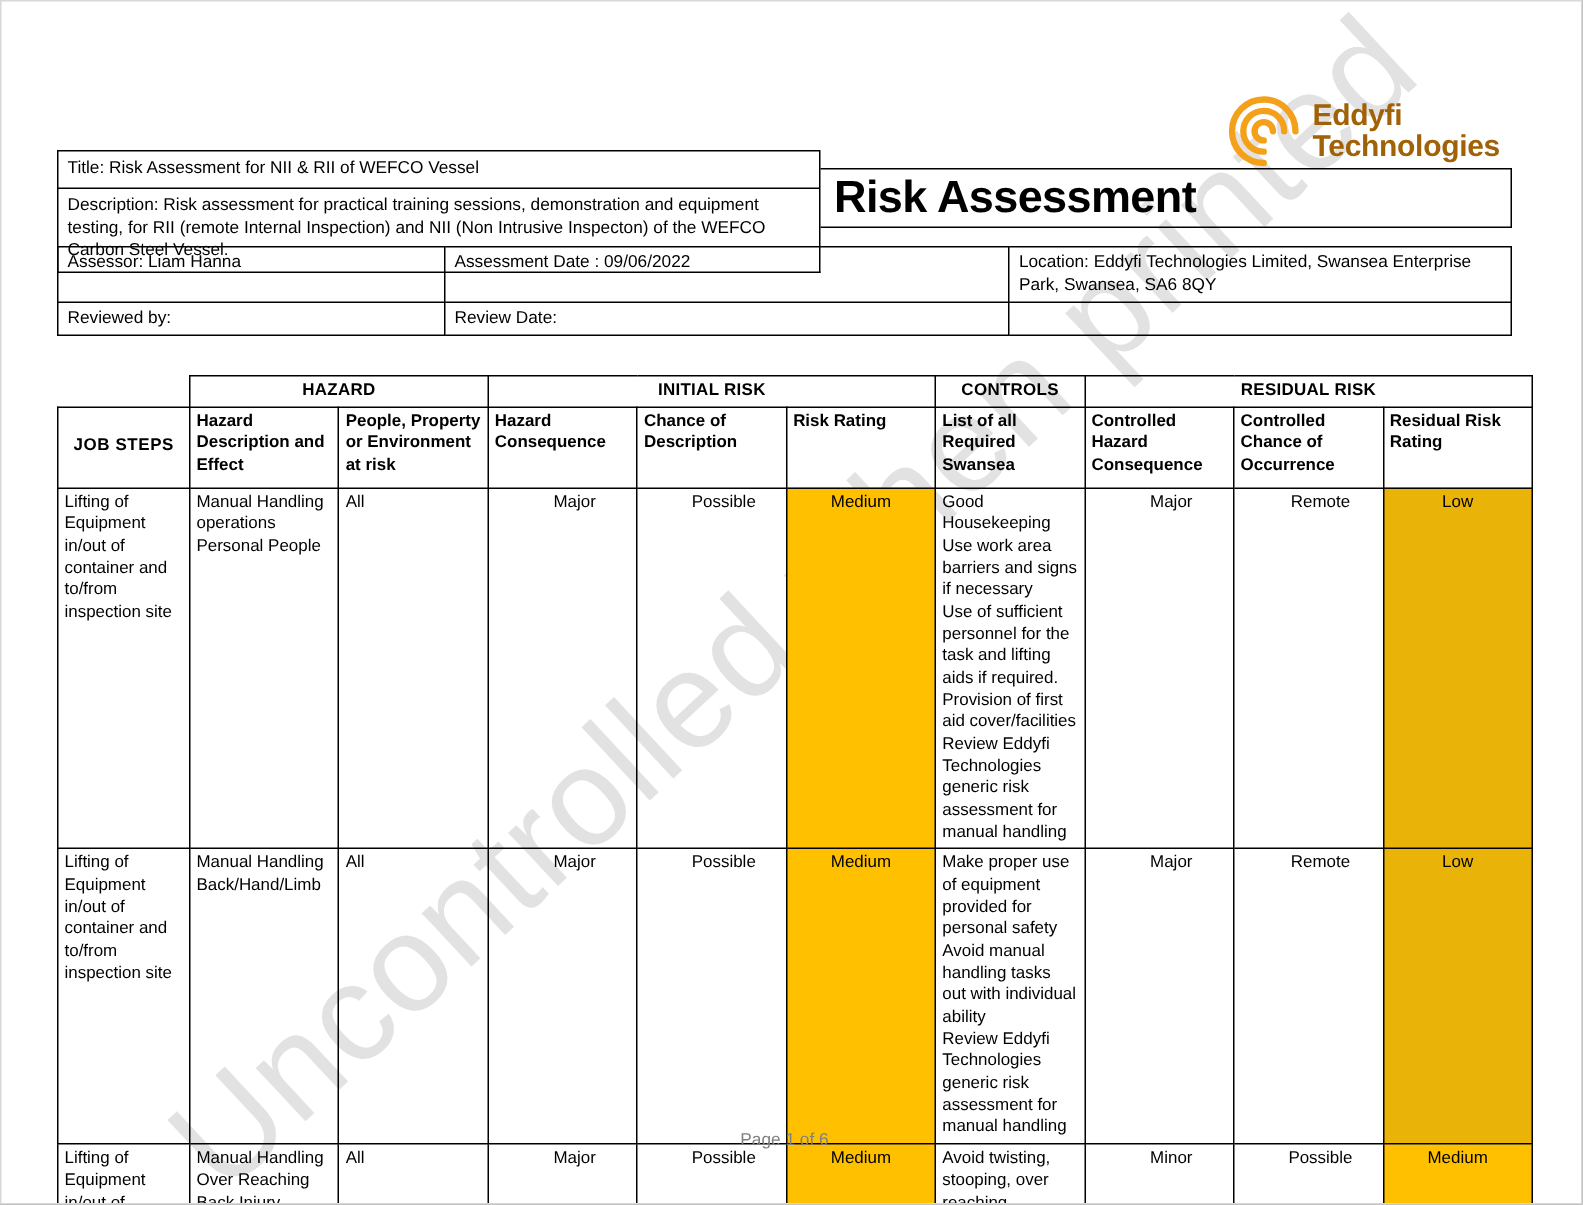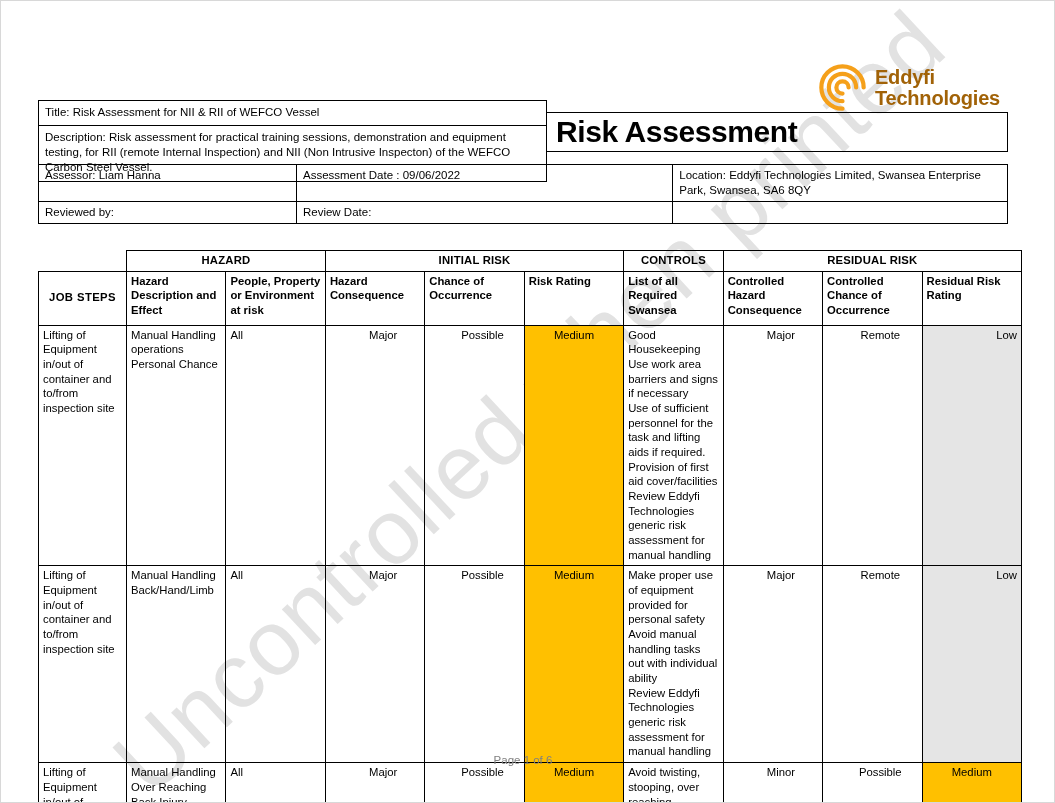--- a/index.html
+++ b/index.html
@@ -163,21 +163,21 @@
     vertical-align: top;
   }
   .col-head.jobsteps {
     text-align: center;
     vertical-align: middle;
     letter-spacing: 0.4px;
   }
   td.ctr { text-align: center; padding-left: 20px; }
   td.cell { height: 160px; }
   .risk-med { background: #ffc000; text-align: center; }
-  .risk-low { background: #e5e5e5; text-align: right; }
+  .risk-low { background: #eab308; text-align: center; }
 
   
   .w-job   { width: 88px; margin-left: 28px;  }
   .w-hdesc { width: 112px; }
   .w-ppe   { width: 95px;  }
   .w-hcons { width: 93px;  }
   .w-chance{ width: 88px;  }
   .w-rr    { width: 66px;  }
   .w-ctrl  { width: 167px; }
   .w-chc   { width: 94px;  }
@@ -266,34 +266,34 @@
           <th class="grp-head" colspan="2">HAZARD</th>
           <th class="grp-head" colspan="3">INITIAL RISK</th>
           <th class="grp-head">CONTROLS</th>
           <th class="grp-head" colspan="3">RESIDUAL RISK</th>
         </tr>
         <tr>
           <th class="col-head jobsteps w-job">JOB STEPS</th>
           <th class="col-head w-hdesc">Hazard Description and Effect</th>
           <th class="col-head w-ppe">People, Property or Environment at risk</th>
           <th class="col-head w-hcons">Hazard Consequence</th>
-          <th class="col-head w-chance">Chance of Occurrence</th>
+          <th class="col-head w-chance">Chance of Description</th>
           <th class="col-head w-rr">Risk Rating</th>
           <th class="col-head w-ctrl">List of all Required Swansea</th>
           <th class="col-head w-chc">Controlled Hazard Consequence</th>
           <th class="col-head w-cco">Controlled Chance of Occurrence</th>
           <th class="col-head w-res">Residual Risk Rating</th>
         </tr>
       </thead>
       <tbody>
 
         <tr>
           <td class="cell w-job" style="height: 161px; white-space: pre-line;">Lifting of Equipment in/out of container and to/from inspection site</td>
           <td class="cell w-hdesc" style="white-space: pre-line;">Manual Handling operations
-Personal Chance</td>
+Personal People</td>
           <td class="cell w-ppe" style="white-space: pre-line;">All</td>
           <td class="cell ctr w-hcons" style="white-space: pre-line;">Major</td>
           <td class="cell ctr w-chance" style="white-space: pre-line;">Possible</td>
           <td class="cell risk-med w-rr" style="white-space: pre-line;">Medium</td>
           <td class="cell w-ctrl" style="white-space: pre-line;">Good Housekeeping
 Use work area barriers and signs if necessary
 Use of sufficient personnel for the task and lifting aids if required.
 Provision of first aid cover/facilities
 Review Eddyfi Technologies generic risk assessment for manual handling</td>
           <td class="cell ctr w-chc" style="white-space: pre-line;">Major</td>

